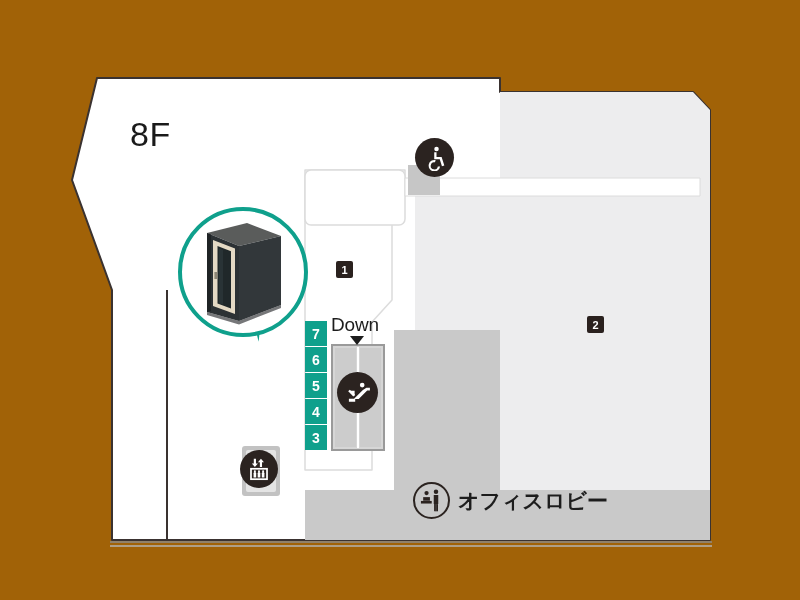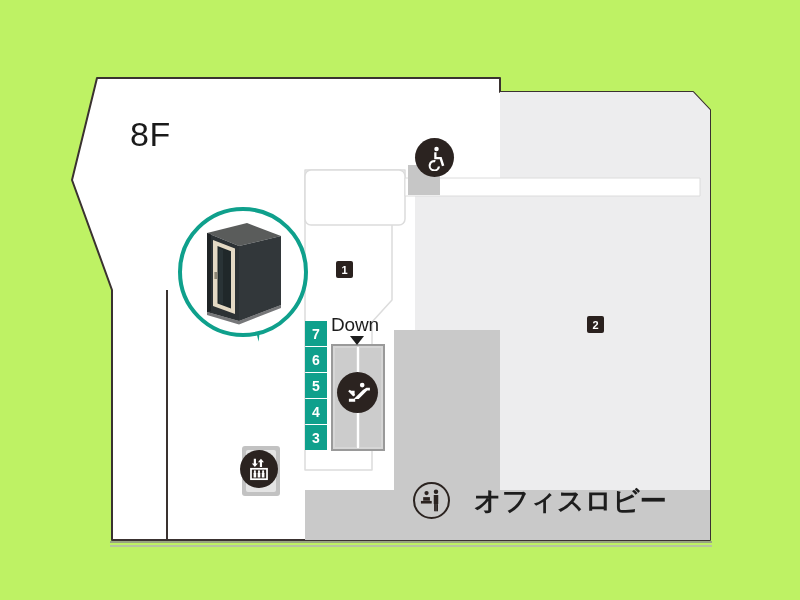--- a/index.html
+++ b/index.html
@@ -7,21 +7,21 @@
     padding: 0;
     background: #ffffff;
   }
   body {
     font-family: "Liberation Sans", sans-serif;
   }
   #stage {
     position: relative;
     width: 800px;
     height: 600px;
-    background: #bef264;
+    background: #a16207;
     overflow: hidden;
   }
   #floorplan-svg {
     position: absolute;
     left: 0;
     top: 0;
     width: 800px;
     height: 600px;
   }
 
@@ -161,22 +161,22 @@
     height: 37px;
     border-radius: 50%;
     border: 2px solid #2b2320;
     display: flex;
     align-items: center;
     justify-content: center;
     box-sizing: border-box;
     background: transparent;
   }
   #lobby-text {
-    margin-left: 24px;
-    font-size: 27px;
+    margin-left: 8px;
+    font-size: 21px;
     font-weight: 700;
     color: #1d1d1d;
     letter-spacing: 0px;
     white-space: nowrap;
     font-family: "Liberation Sans", sans-serif;
   }
 
   
   #callout {
     position: absolute;

